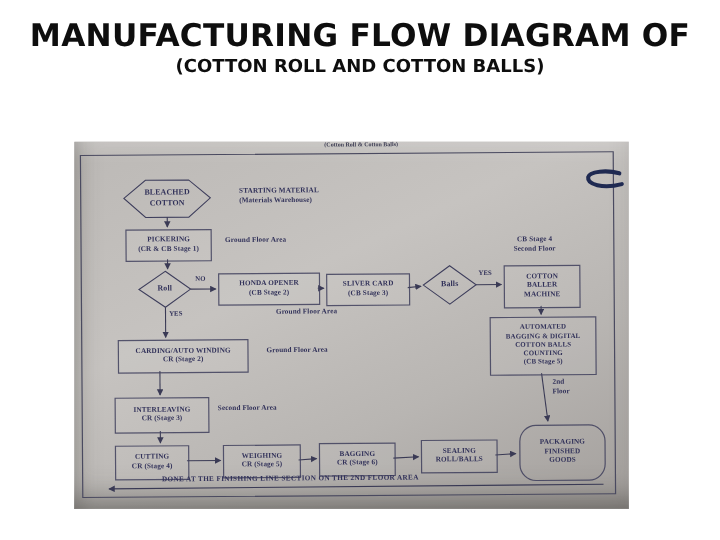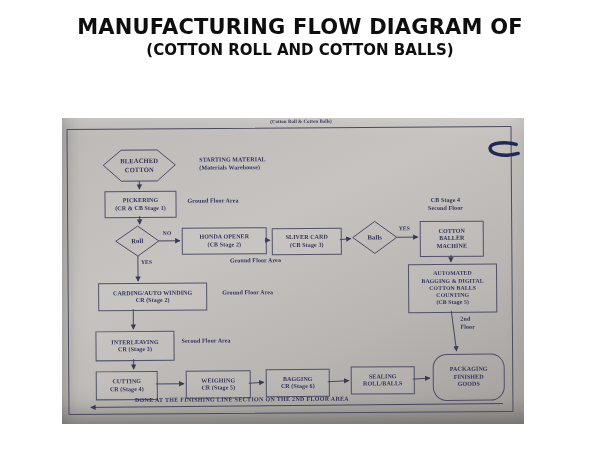--- a/index.html
+++ b/index.html
@@ -2,21 +2,21 @@
 <html><head>
 <meta charset="utf-8">
 <style>
   html,body{margin:0;padding:0;}
   body{width:600px;height:450px;background:#ffffff;overflow:hidden;
        font-family:"DejaVu Sans",sans-serif;position:relative;}
   .slide{position:absolute;inset:0;background:#ffffff;}
 
   
   .title-wrap{position:absolute;left:0;top:16px;width:600px;text-align:center;color:#0e0e0e;}
-  .title-line{font-weight:800;font-size:21px;line-height:1.12;letter-spacing:.2px;}
+  .title-line{font-weight:800;font-size:26px;line-height:1.12;letter-spacing:.2px;}
   .subtitle{font-weight:800;font-size:15px;line-height:1.2;margin-top:1px;}
 
   
   .photo{position:absolute;left:62px;top:118px;width:462px;height:306px;
          background:linear-gradient(155deg,#bcb9b6 0%,#c6c3c0 38%,#b8b5b2 68%,#a39f9c 100%);
          box-shadow:inset 0 -20px 26px -14px rgba(55,52,50,.55),
                     inset 0 12px 20px -12px rgba(255,255,255,.4),
                     inset 14px 0 22px -16px rgba(80,77,74,.5);
          overflow:hidden;}
   .paper-rot{position:absolute;inset:0;transform:rotate(-.4deg);transform-origin:50% 50%;}

